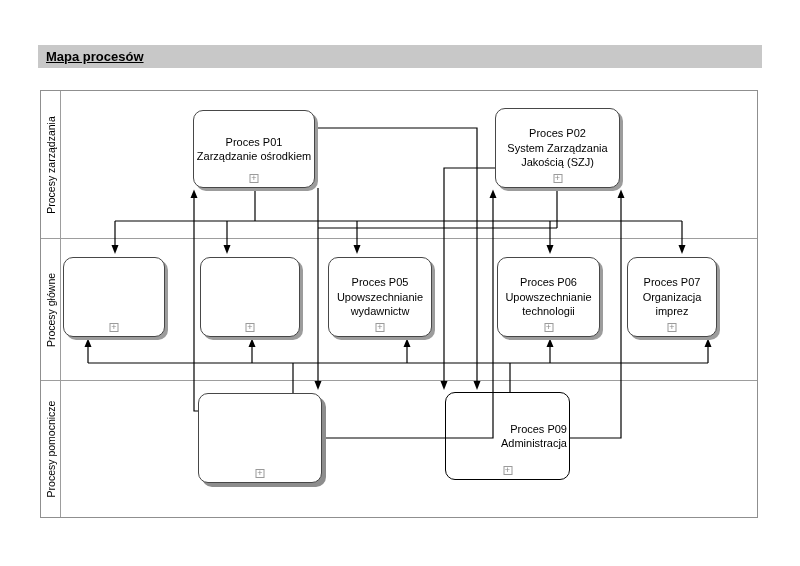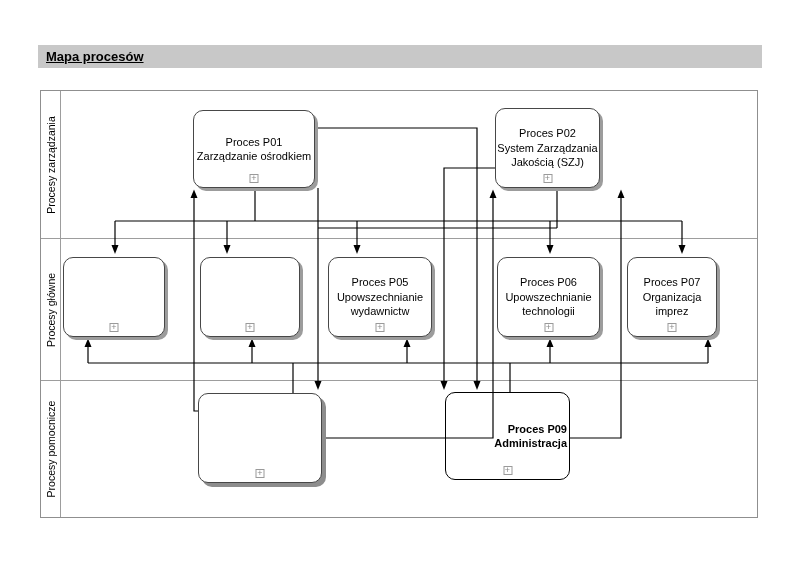--- a/index.html
+++ b/index.html
@@ -24,21 +24,21 @@
   .pbox{position:absolute;background:#fff;border:1px solid #474747;border-radius:10px;
         box-shadow:3px 3px 0 #9c9c9c;z-index:3;display:flex;align-items:center;justify-content:center;
         box-sizing:border-box;}
   .pbox .ptext{text-align:center;font-size:11px;line-height:14.5px;width:100%;}
   .pbox .ptext span{display:block;}
   .pbox .expand{position:absolute;left:50%;bottom:4px;transform:translateX(-50%);
         width:9px;height:9px;border:1px solid #9a9a9a;color:#8a8a8a;font-size:9px;line-height:7px;
         text-align:center;box-sizing:border-box;background:#fff;}
   .pbox.heavy{box-shadow:4px 4px 0 #8d8d8d;}
   .pbox.ghost{background:transparent;border:1px solid #000;box-shadow:none;}
-  .pbox.ghost .ptext{text-align:right;padding-right:2px;font-weight:bold;}
+  .pbox.ghost .ptext{text-align:right;padding-right:2px;}
   .pbox.ghost .expand{background:transparent;}
 </style>
 </head>
 <body>
 
 <div id="canvas">
 
   <div id="title-bar">
     <span class="t">Mapa procesów</span>
   </div>
@@ -115,21 +115,21 @@
 
   <div class="pbox" style="left:193px;top:110px;width:122px;height:78px;">
     <div class="ptext">
       <span>Proces P01</span>
       <span>Zarządzanie ośrodkiem</span>
       <span></span>
     </div>
     <div class="expand">+</div>
   </div>
 
-  <div class="pbox" style="left:495px;top:108px;width:105px;height:80px;">
+  <div class="pbox" style="left:495px;top:108px;width:125px;height:80px;">
     <div class="ptext">
       <span>Proces P02</span>
       <span>System Zarządzania</span>
       <span>Jakością (SZJ)</span>
     </div>
     <div class="expand">+</div>
   </div>
 
   <div class="pbox" style="left:63px;top:257px;width:102px;height:80px;">
     <div class="expand">+</div>

